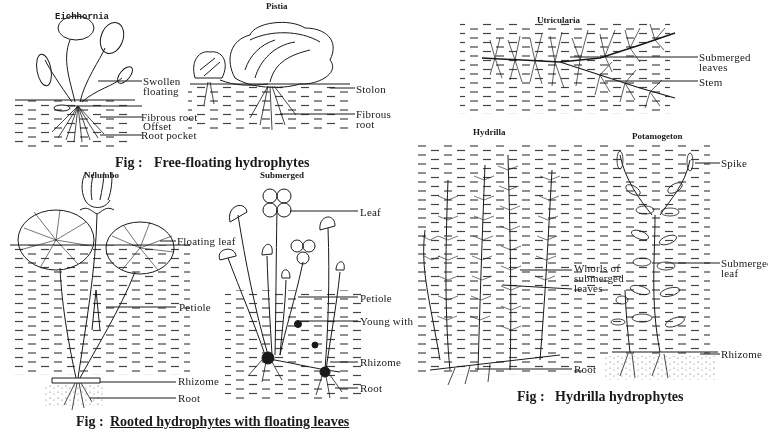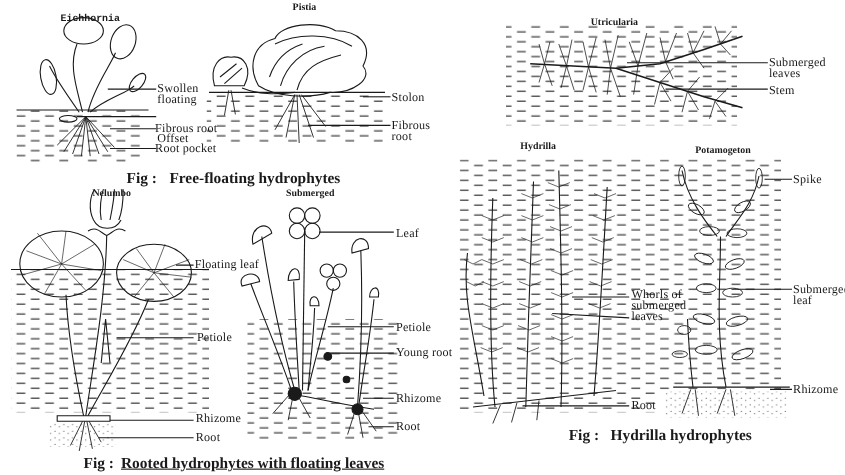--- a/index.html
+++ b/index.html
@@ -303,21 +303,21 @@
 <div class="cap" style="left:115px;top:155px;">Fig :</div>
 <div class="cap" style="left:154px;top:155px;">Free-floating hydrophytes</div>
 
 <div class="lbl" style="left:177px;top:236px;text-align:center;">Floating leaf</div>
 <div class="lbl" style="left:179px;top:302px;">Petiole</div>
 <div class="lbl" style="left:178px;top:376px;">Rhizome</div>
 <div class="lbl" style="left:178px;top:393px;">Root</div>
 
 <div class="lbl" style="left:360px;top:207px;">Leaf</div>
 <div class="lbl" style="left:360px;top:293px;">Petiole</div>
-<div class="lbl" style="left:360px;top:316px;">Young root</div>
+<div class="lbl" style="left:360px;top:316px;">Young with</div>
 <div class="lbl" style="left:360px;top:357px;">Rhizome</div>
 <div class="lbl" style="left:360px;top:383px;">Root</div>
 
 <div class="cap" style="left:76px;top:414px;">Fig :</div>
 <div class="cap" style="left:110px;top:414px;text-decoration:underline;">Rooted hydrophytes with floating leaves</div>
 
 <div class="lbl" style="left:699px;top:52px;">Submerged
 leaves</div>
 <div class="lbl" style="left:699px;top:77px;">Stem</div>
 

